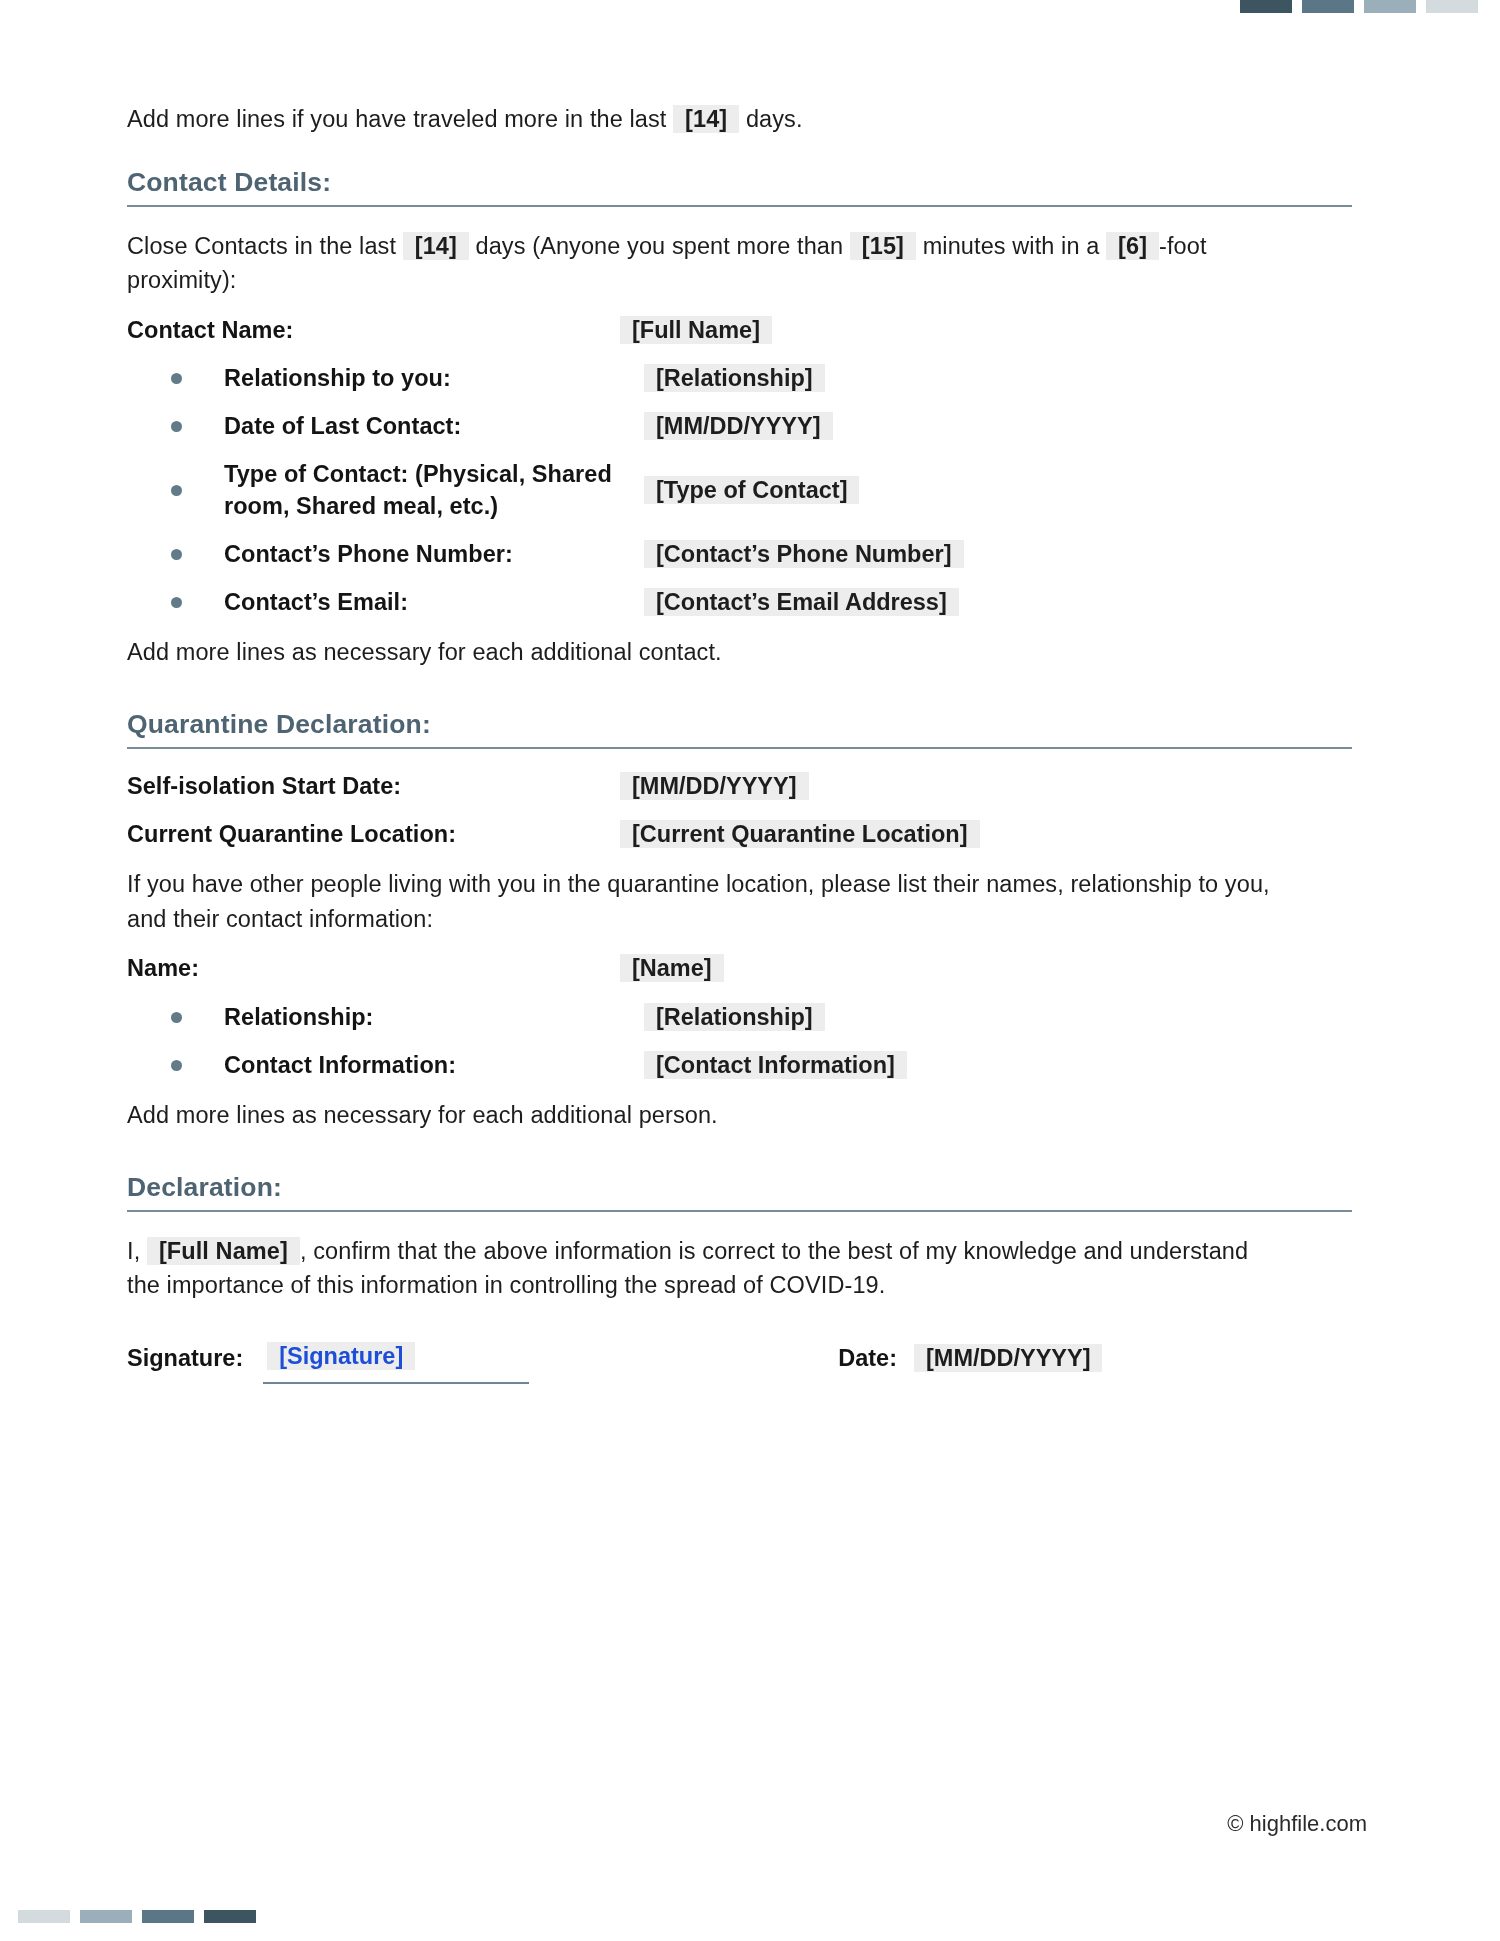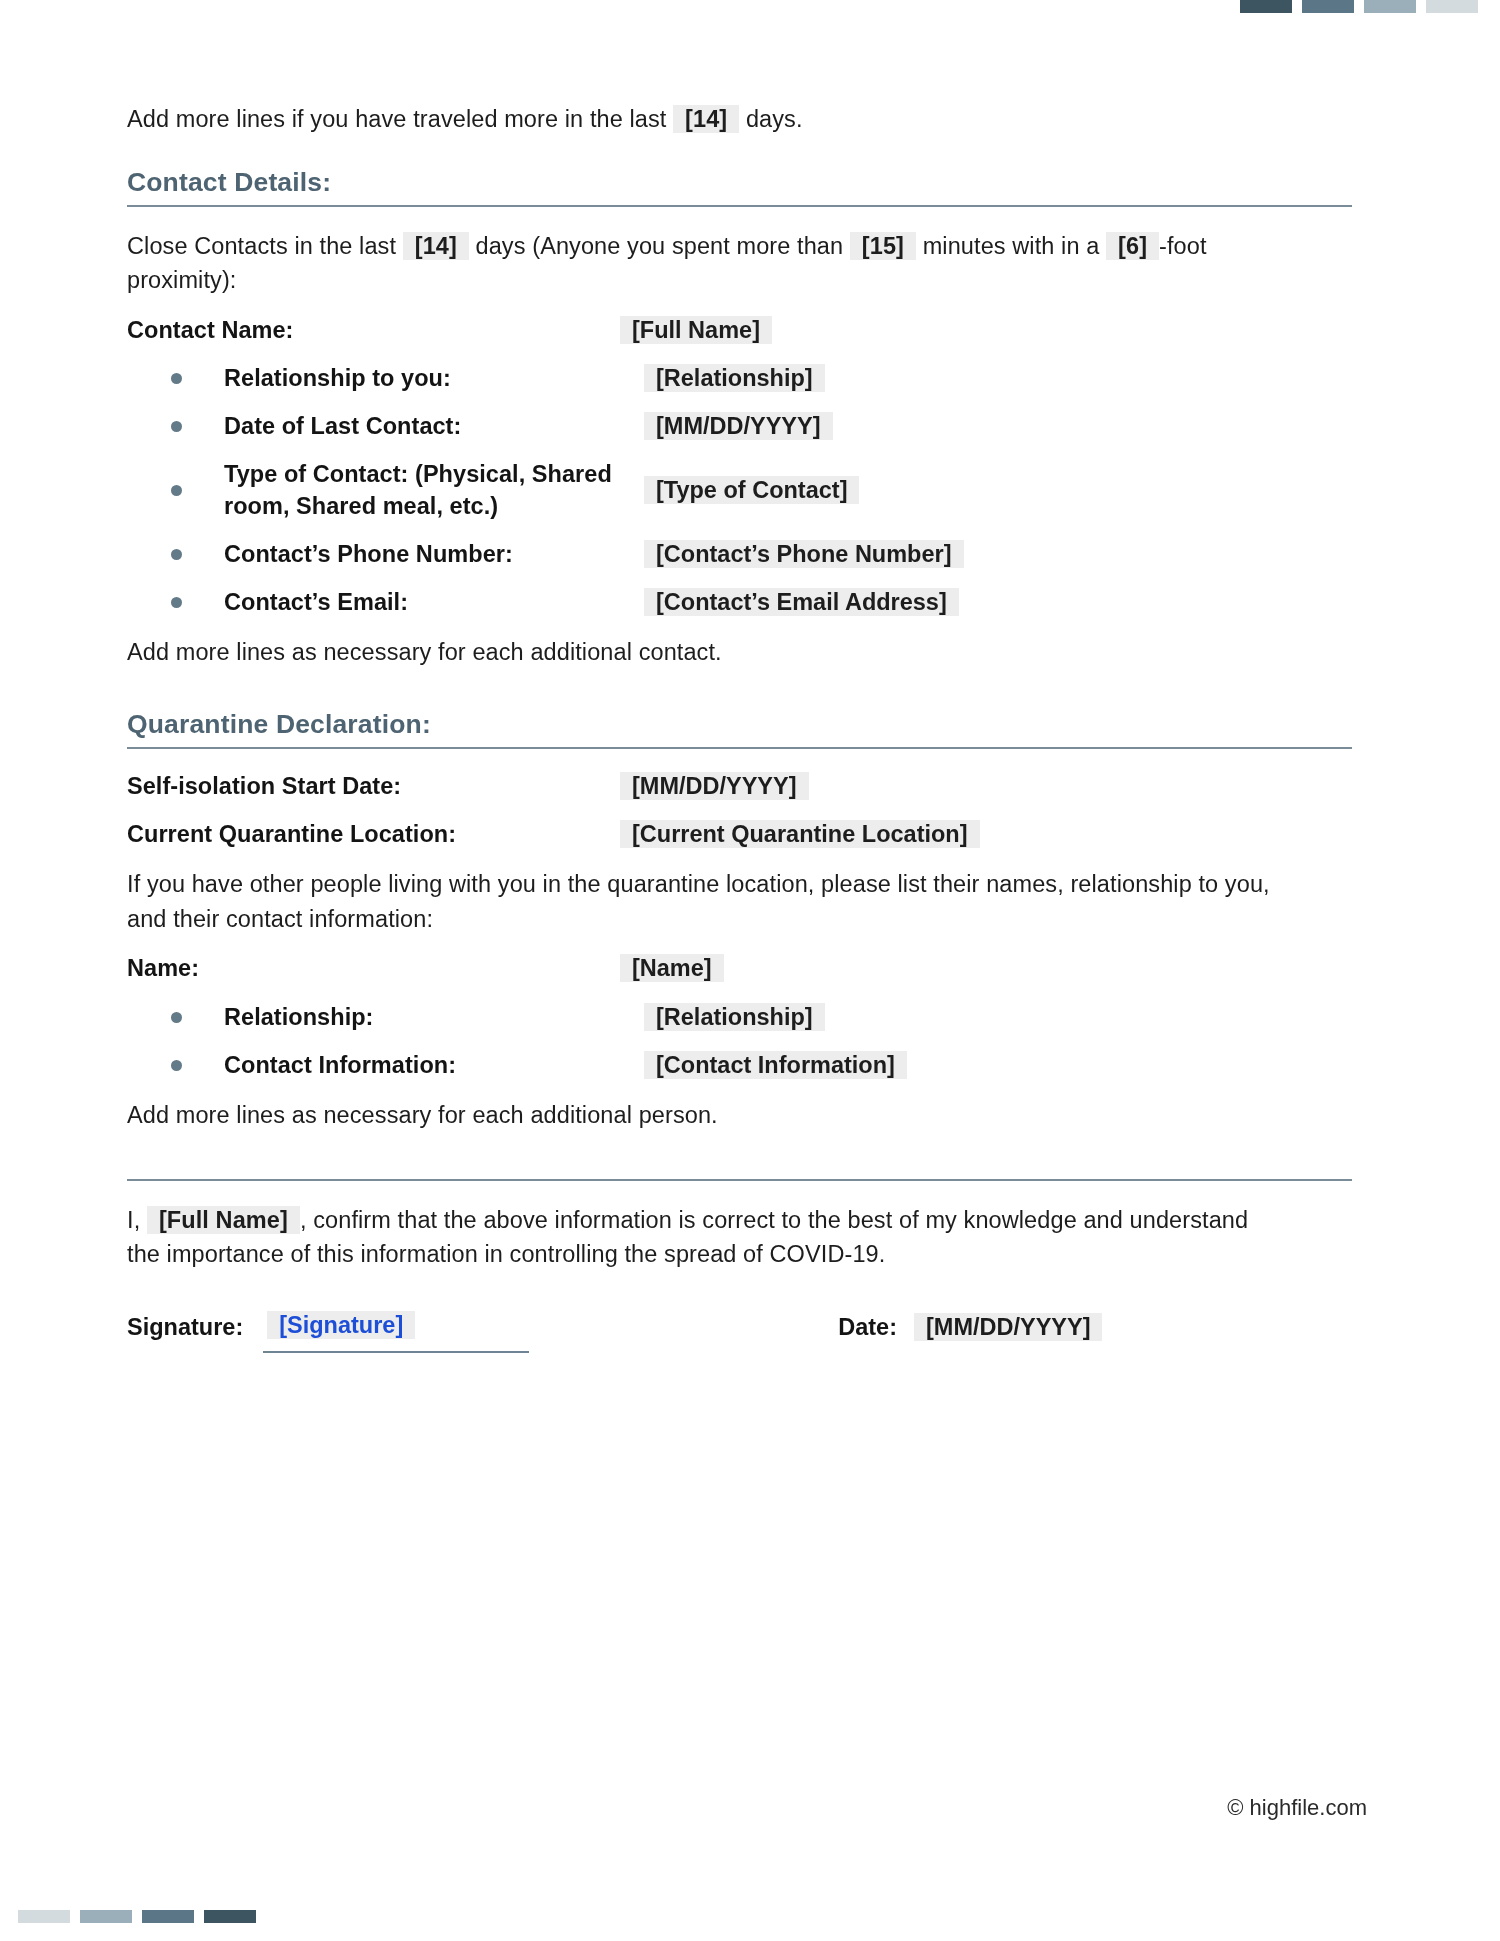--- a/index.html
+++ b/index.html
@@ -166,21 +166,21 @@
   .date-value {
     font-size: 23.5px;
     color: #1d1d1d;
     padding-top: 2px;
   }
 
   
   .footer {
     position: absolute;
     right: 133px;
-    bottom: 120px;
+    bottom: 104px;
     font-size: 22px;
     color: #2a2a2a;
   }
 
   
   .gap-intro   { height: 30px; }
   .gap-after-rule { height: 22px; }
   .gap-md  { height: 17px; }
   .gap-xl  { height: 39px; }
 </style>
@@ -302,20 +302,21 @@
       <div class="bullet-label">Contact Information:</div>
       <div class="field-value"><span class="ph">[Contact Information]</span></div>
     </div>
 
     <div class="gap-md"></div>
 
     <p class="para">Add more lines as necessary for each additional person.</p>
 
     <div class="gap-xl"></div>
 
+    <h2 class="section-head">Declaration:</h2>
     <hr class="section-rule">
     <div class="gap-after-rule"></div>
 
     <p class="para narrow"><span>I, </span><span class="ph">[Full Name]</span><span>, confirm that the above information is correct to the best of my knowledge and understand the importance of this information in controlling the spread of COVID-19.</span></p>
 
     <div class="sig-row">
       <div class="sig-label">Signature:</div>
       <div class="sig-line-wrap">
         <span class="sig-value ph">[Signature]</span>
       </div>

